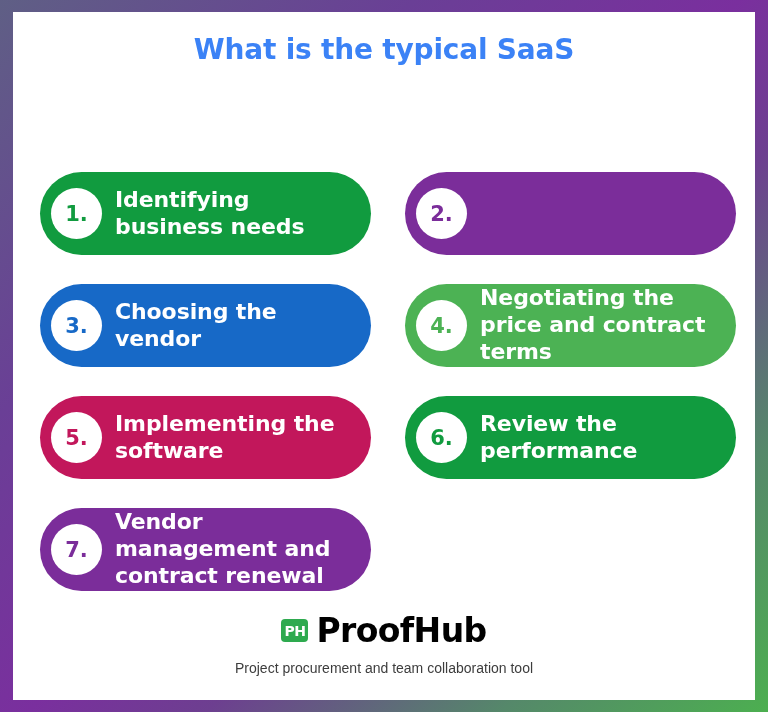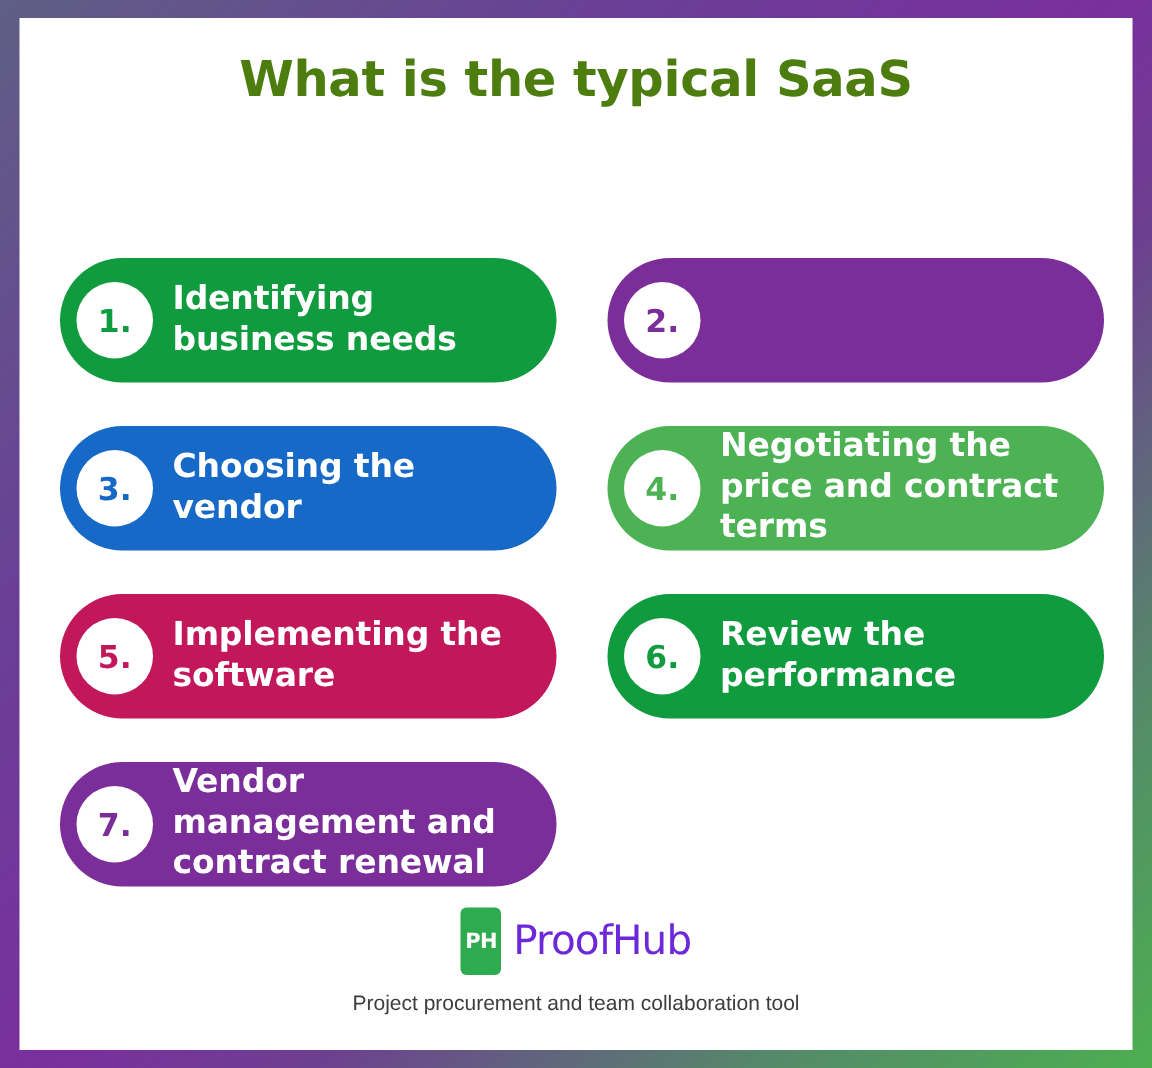--- a/index.html
+++ b/index.html
@@ -30,25 +30,25 @@
     bottom: 12px;
     background: #ffffff;
     overflow: hidden;
   }
 
   
   .title {
     margin: 0;
     padding: 20px 70px 0 70px;
     text-align: center;
-    font-size: 33px;
+    font-size: 28px;
     line-height: 1.28;
     font-weight: bold;
     letter-spacing: -0.2px;
-    color: #4d7c0f;
+    color: #3b82f6;
     font-family: "DejaVu Sans", "Liberation Sans", sans-serif;
   }
 
   
   .steps {
     position: absolute;
     left: 27px;
     top: 160px;
     width: 696px;
     display: grid;
@@ -96,36 +96,36 @@
     text-align: center;
   }
   .logo-row {
     display: flex;
     align-items: center;
     justify-content: center;
     gap: 8px;
   }
   .logo-mark {
     width: 27px;
-    height: 45px;
+    height: 23px;
     border-radius: 4px;
     background: #2eaa4f;
     color: #ffffff;
     font-size: 14px;
     font-weight: bold;
     letter-spacing: -0.5px;
     display: flex;
     align-items: center;
     justify-content: center;
     font-family: "DejaVu Sans", "Liberation Sans", sans-serif;
   }
   .logo-word {
-    font-size: 27px;
-    font-weight: normal;
-    color: #6d28d9;
+    font-size: 33px;
+    font-weight: bold;
+    color: #000000;
     letter-spacing: -0.6px;
     font-family: "DejaVu Sans", "Liberation Sans", sans-serif;
   }
   .tagline {
     margin-top: 10px;
     font-size: 14px;
     color: #3d3d3d;
     font-family: "Liberation Sans", sans-serif;
   }
 </style>

